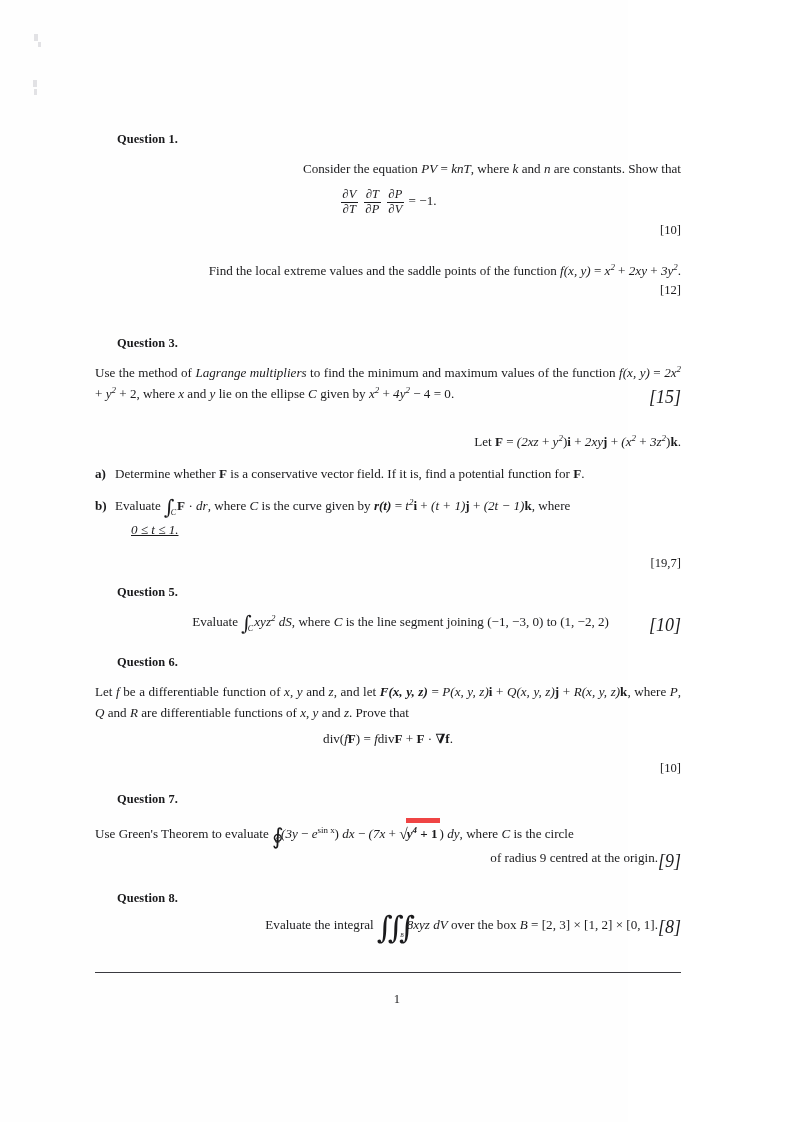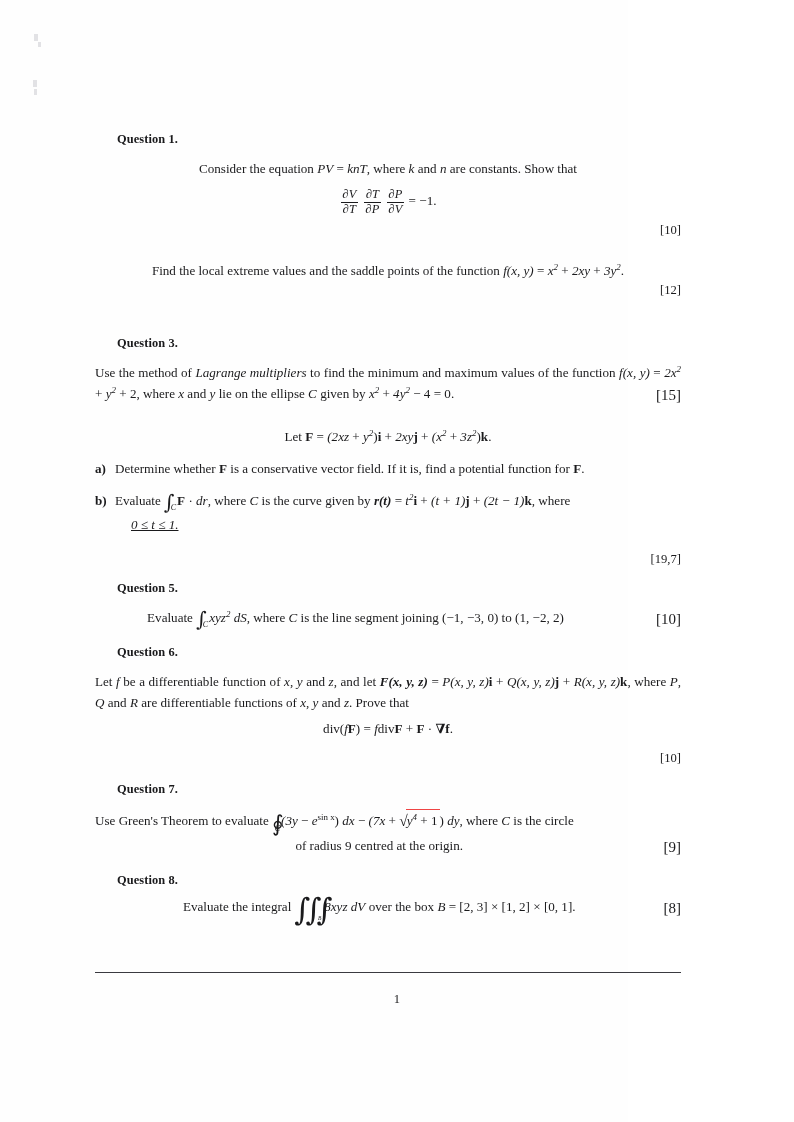--- a/index.html
+++ b/index.html
@@ -48,40 +48,41 @@
     font-size: 12.4px;
     margin-left: 22px;
     margin-bottom: 11px;
     letter-spacing: .1px;
   }
   .q-block { margin-bottom: 10px; }
 
   .body-line {
     font-size: 13.1px;
     line-height: 1.62;
-    text-align: center;
+    text-align: right;
   }
   .justify { text-align: justify; text-align-last: left; }
 
   
   .display {
     text-align: center;
     font-size: 13.1px;
     margin: 9px 0 6px 0;
   }
 
   
   .marks {
     text-align: right;
     font-size: 12.6px;
     margin-top: 2px;
   }
   .marks-inline {
     float: right;
-    font-size: 15px;
+    font-size: 18px;
+    font-style: italic;
   }
 
   
   .sub {
     display: flex;
     font-size: 13.1px;
     line-height: 1.62;
     margin-top: 11px;
   }
   .sub-label {
@@ -144,24 +145,25 @@
     vertical-align: -1.55em;
     margin-left: -10px;
     margin-right: 3px;
   }
   .sqrt {
     display: inline-block;
     vertical-align: .02em;
   }
   .sqrt .rad { font-size: 1.18em; vertical-align: -.06em; }
   .sqrt .radicand {
-    border-top: 1px solid #ef4444;
+    border-top: 5px solid #ef4444;
     padding: 0 2px 0 1px;
     margin-left: -2px;
     display: inline-block;
+    font-weight: bold;
   }
 
   hr.rule {
     position: absolute;
     left: 95px;
     top: 972px;
     width: 586px;
     height: 0;
     margin: 0;
     border: none;

